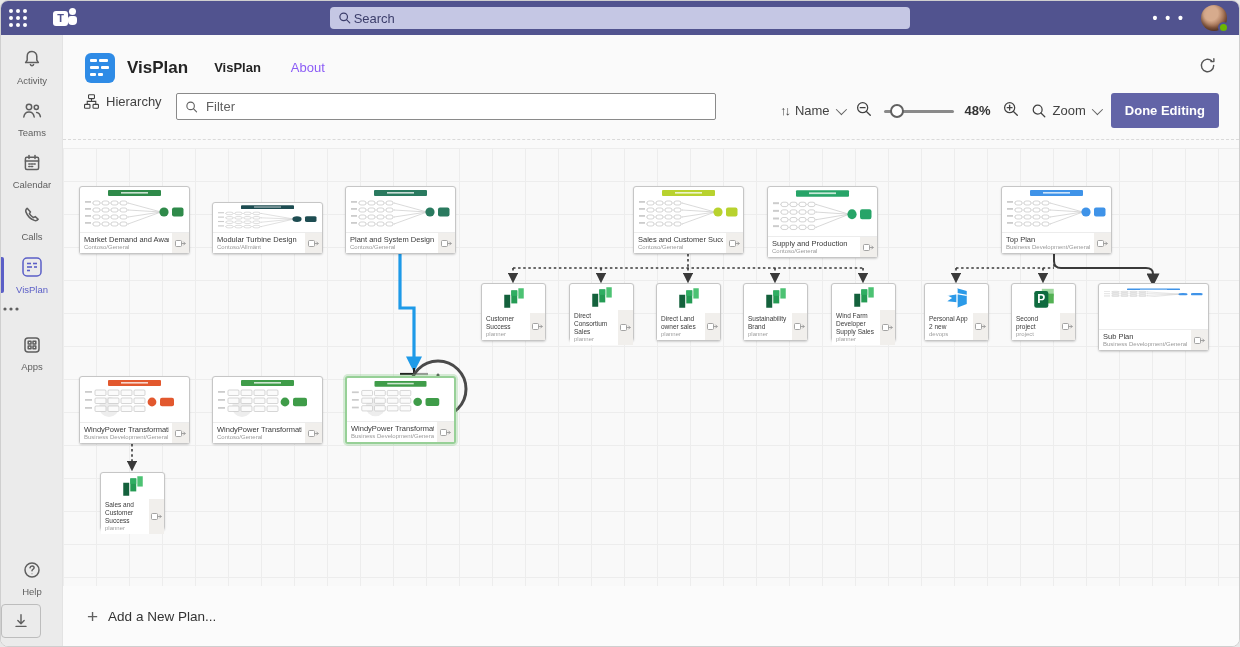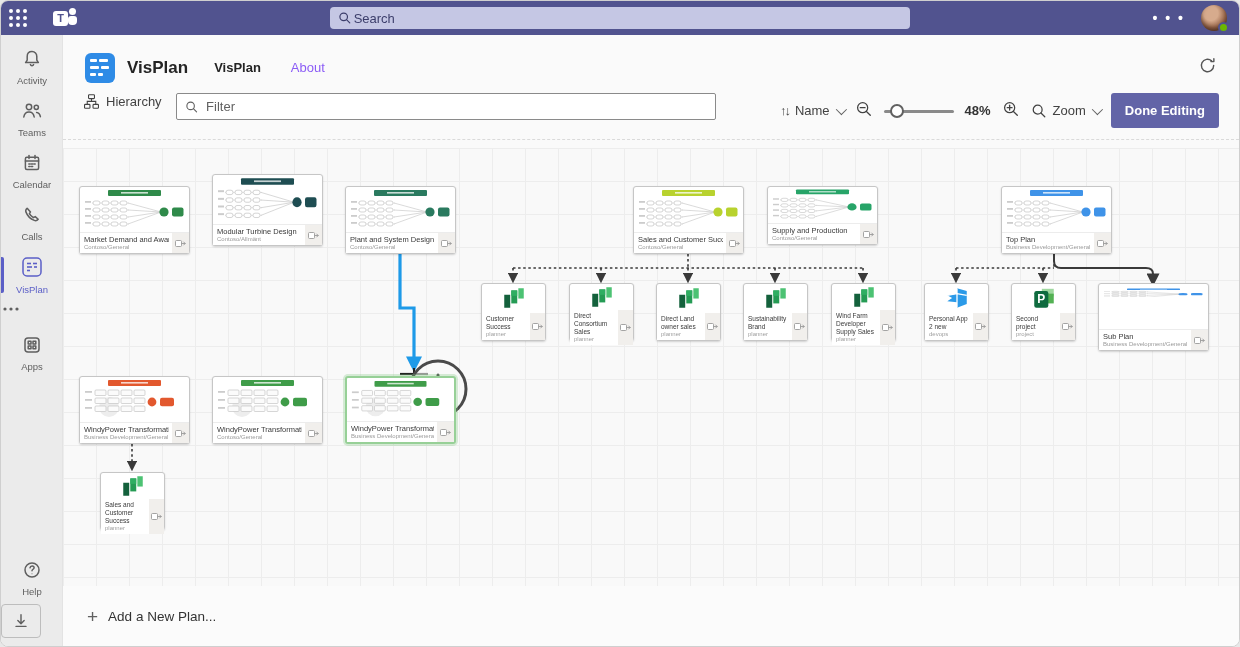--- a/index.html
+++ b/index.html
@@ -368,21 +368,21 @@
             <div class="plan-name">Market Demand and Awareness</div>
             <div class="plan-sub">Contoso/General</div>
             <span class="badge">
               <svg width="11" height="9" viewBox="0 0 11 9">
                 <rect x="0.5" y="1.5" width="6" height="6" rx="1" fill="#fff" stroke="#9a9a9a" stroke-width="0.9"></rect>
                 <path d="M7 4.5h3M8.7 3l1.5 1.5L8.7 6" fill="none" stroke="#9a9a9a" stroke-width="0.9" stroke-linecap="round" stroke-linejoin="round"></path>
               </svg>
             </span>
           </div>
         </div>
-        <div class="card" style="left: 149px; top: 26px; width: 111px; height: 72px;">
+        <div class="card" style="left: 149px; top: 54px; width: 111px; height: 52px;">
           <div class="thumb"><svg viewBox="0 0 107 43" width="100%" height="100%" preserveAspectRatio="none">
     <rect x="27" y="2" width="53" height="6" rx="1" fill="#1e4d52"></rect>
     <rect x="40" y="4" width="27" height="1.6" fill="rgba(255,255,255,.75)"></rect>
     <rect x="4" y="13" width="6" height="1.8" fill="#ccc"></rect>
               <line x1="11" y1="15" x2="48" y2="15" stroke="#ddd" stroke-width="0.8"></line>
               <rect x="12" y="13" width="7" height="4" rx="2" fill="#fff" stroke="#c4c4c4" stroke-width="0.7"></rect>
               <rect x="21" y="13" width="7" height="4" rx="2" fill="#fff" stroke="#c4c4c4" stroke-width="0.7"></rect>
               <rect x="30" y="13" width="7" height="4" rx="2" fill="#fff" stroke="#c4c4c4" stroke-width="0.7"></rect>
               <rect x="39" y="13" width="7" height="4" rx="2" fill="#fff" stroke="#c4c4c4" stroke-width="0.7"></rect>
               <line x1="47" y1="15" x2="80" y2="24" stroke="#d0d0d0" stroke-width="0.8"></line>
@@ -506,21 +506,21 @@
             <div class="plan-name">Sales and Customer Success</div>
             <div class="plan-sub">Contoso/General</div>
             <span class="badge">
               <svg width="11" height="9" viewBox="0 0 11 9">
                 <rect x="0.5" y="1.5" width="6" height="6" rx="1" fill="#fff" stroke="#9a9a9a" stroke-width="0.9"></rect>
                 <path d="M7 4.5h3M8.7 3l1.5 1.5L8.7 6" fill="none" stroke="#9a9a9a" stroke-width="0.9" stroke-linecap="round" stroke-linejoin="round"></path>
               </svg>
             </span>
           </div>
         </div>
-        <div class="card" style="left: 704px; top: 38px; width: 111px; height: 59px;">
+        <div class="card" style="left: 704px; top: 38px; width: 111px; height: 72px;">
           <div class="thumb"><svg viewBox="0 0 107 43" width="100%" height="100%" preserveAspectRatio="none">
     <rect x="27" y="2" width="53" height="6" rx="1" fill="#27a468"></rect>
     <rect x="40" y="4" width="27" height="1.6" fill="rgba(255,255,255,.75)"></rect>
     <rect x="4" y="13" width="6" height="1.8" fill="#ccc"></rect>
               <line x1="11" y1="15" x2="48" y2="15" stroke="#ddd" stroke-width="0.8"></line>
               <rect x="12" y="13" width="7" height="4" rx="2" fill="#fff" stroke="#c4c4c4" stroke-width="0.7"></rect>
               <rect x="21" y="13" width="7" height="4" rx="2" fill="#fff" stroke="#c4c4c4" stroke-width="0.7"></rect>
               <rect x="30" y="13" width="7" height="4" rx="2" fill="#fff" stroke="#c4c4c4" stroke-width="0.7"></rect>
               <rect x="39" y="13" width="7" height="4" rx="2" fill="#fff" stroke="#c4c4c4" stroke-width="0.7"></rect>
               <line x1="47" y1="15" x2="80" y2="24" stroke="#d0d0d0" stroke-width="0.8"></line>

